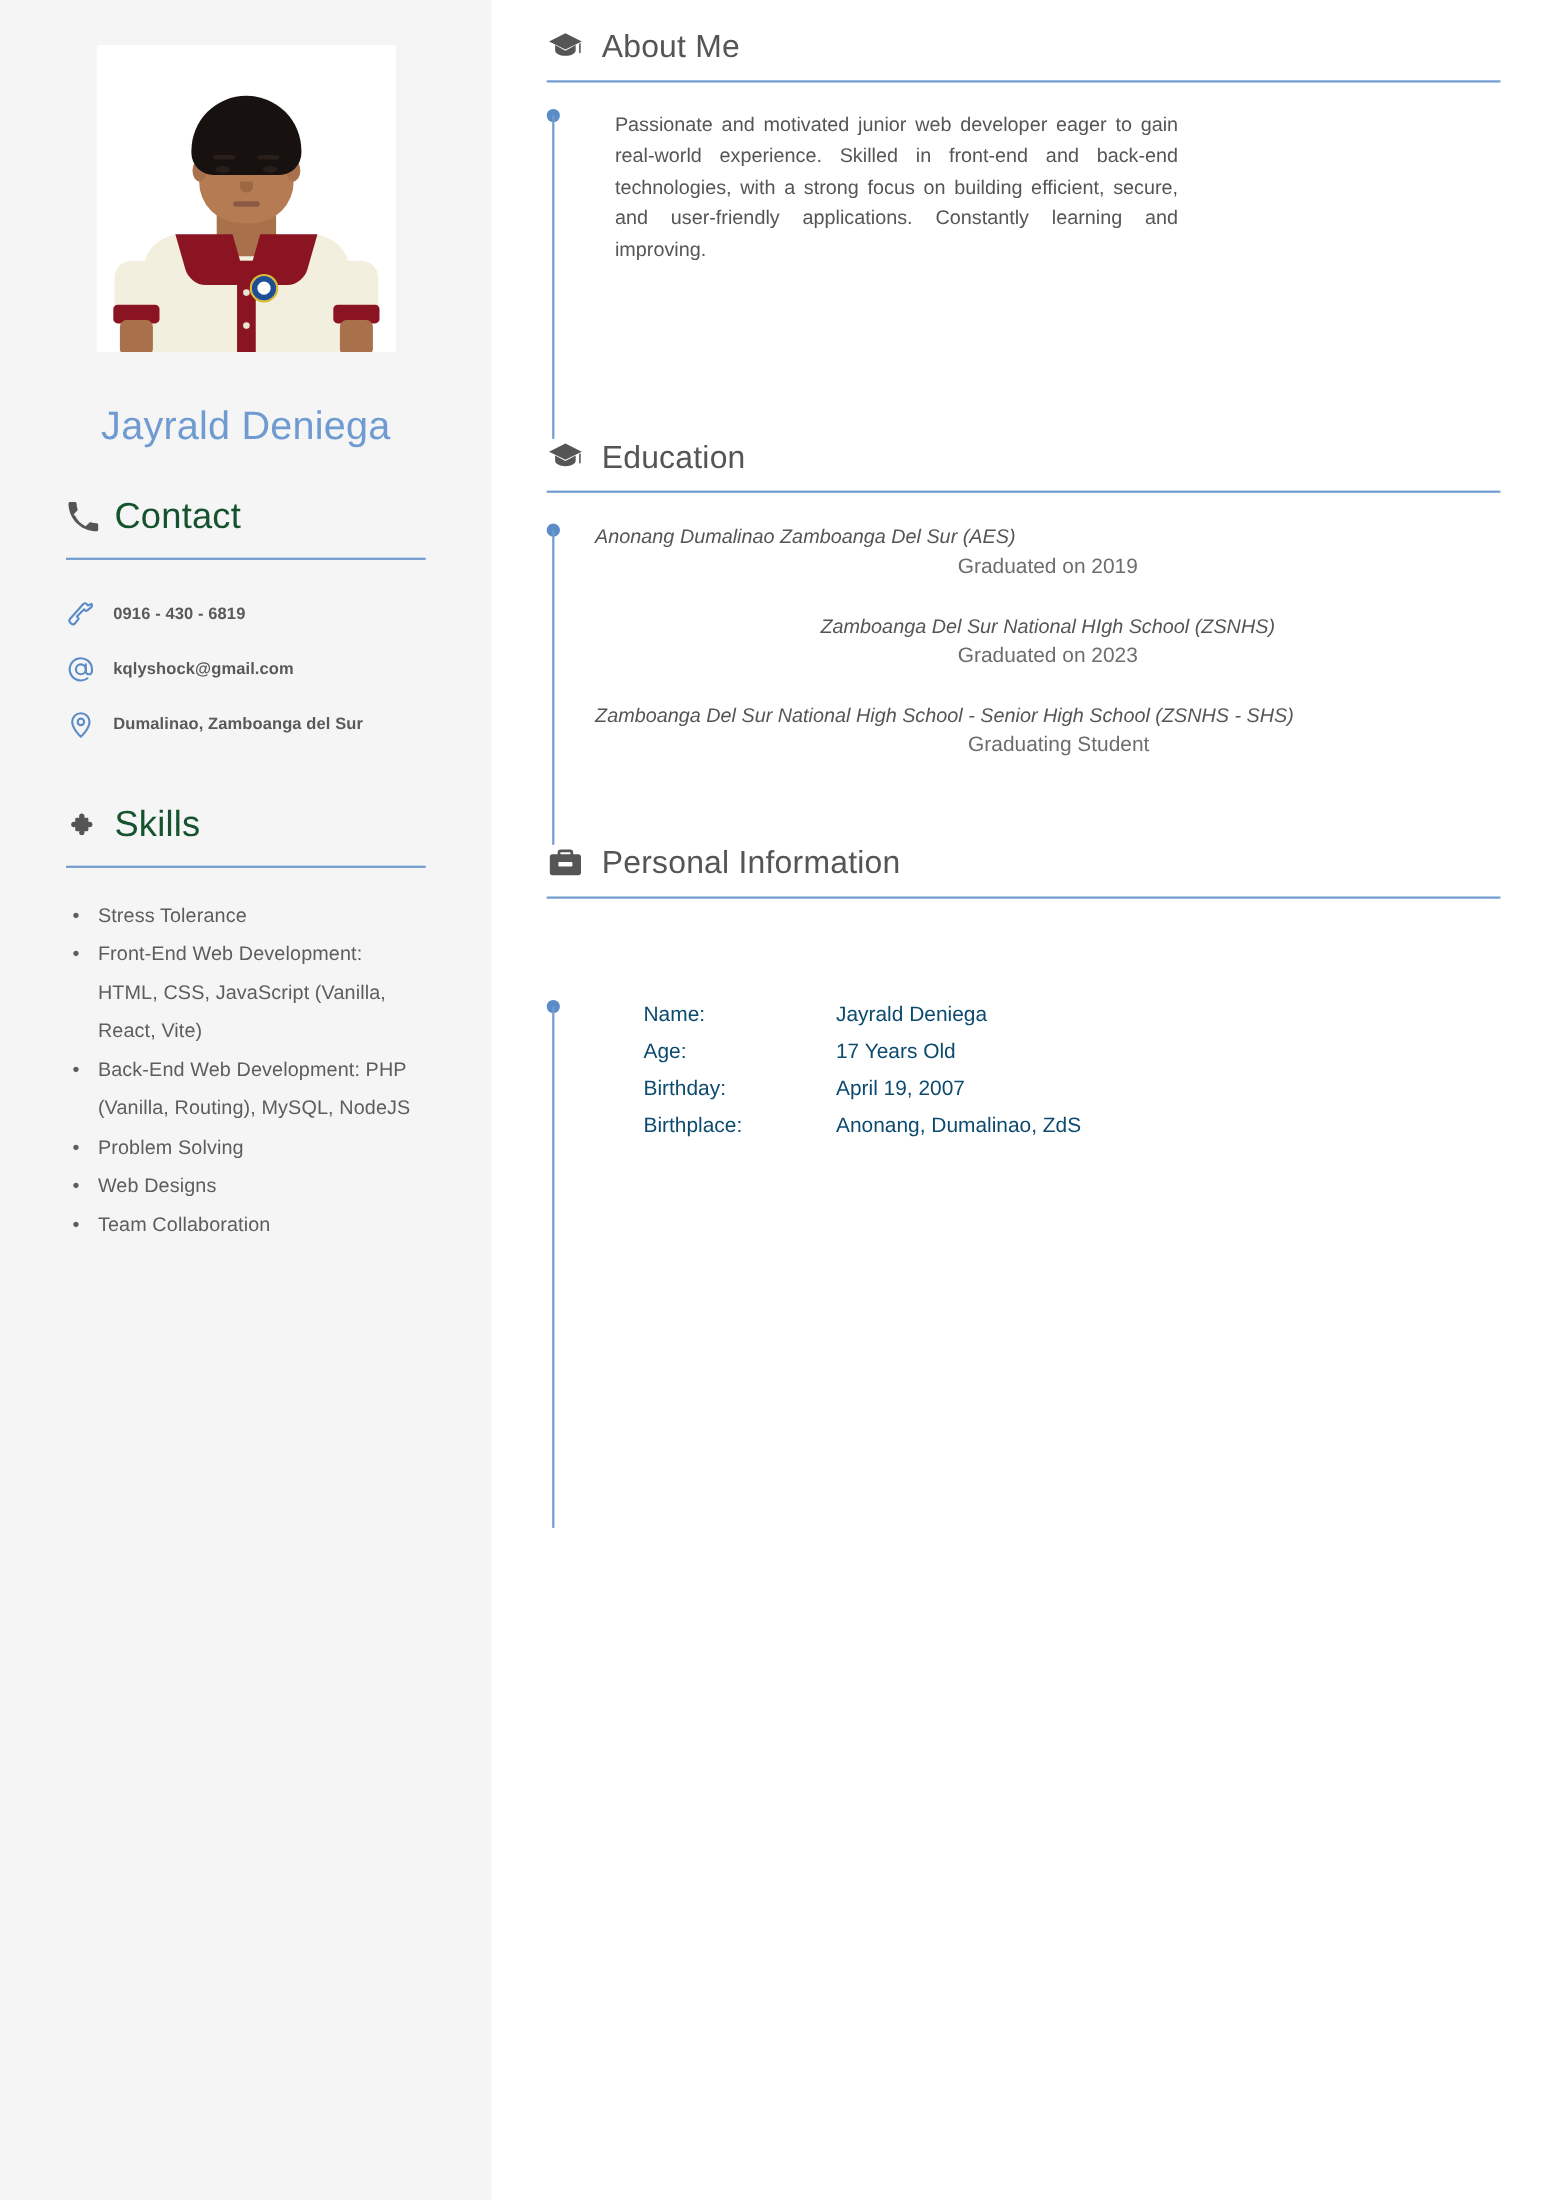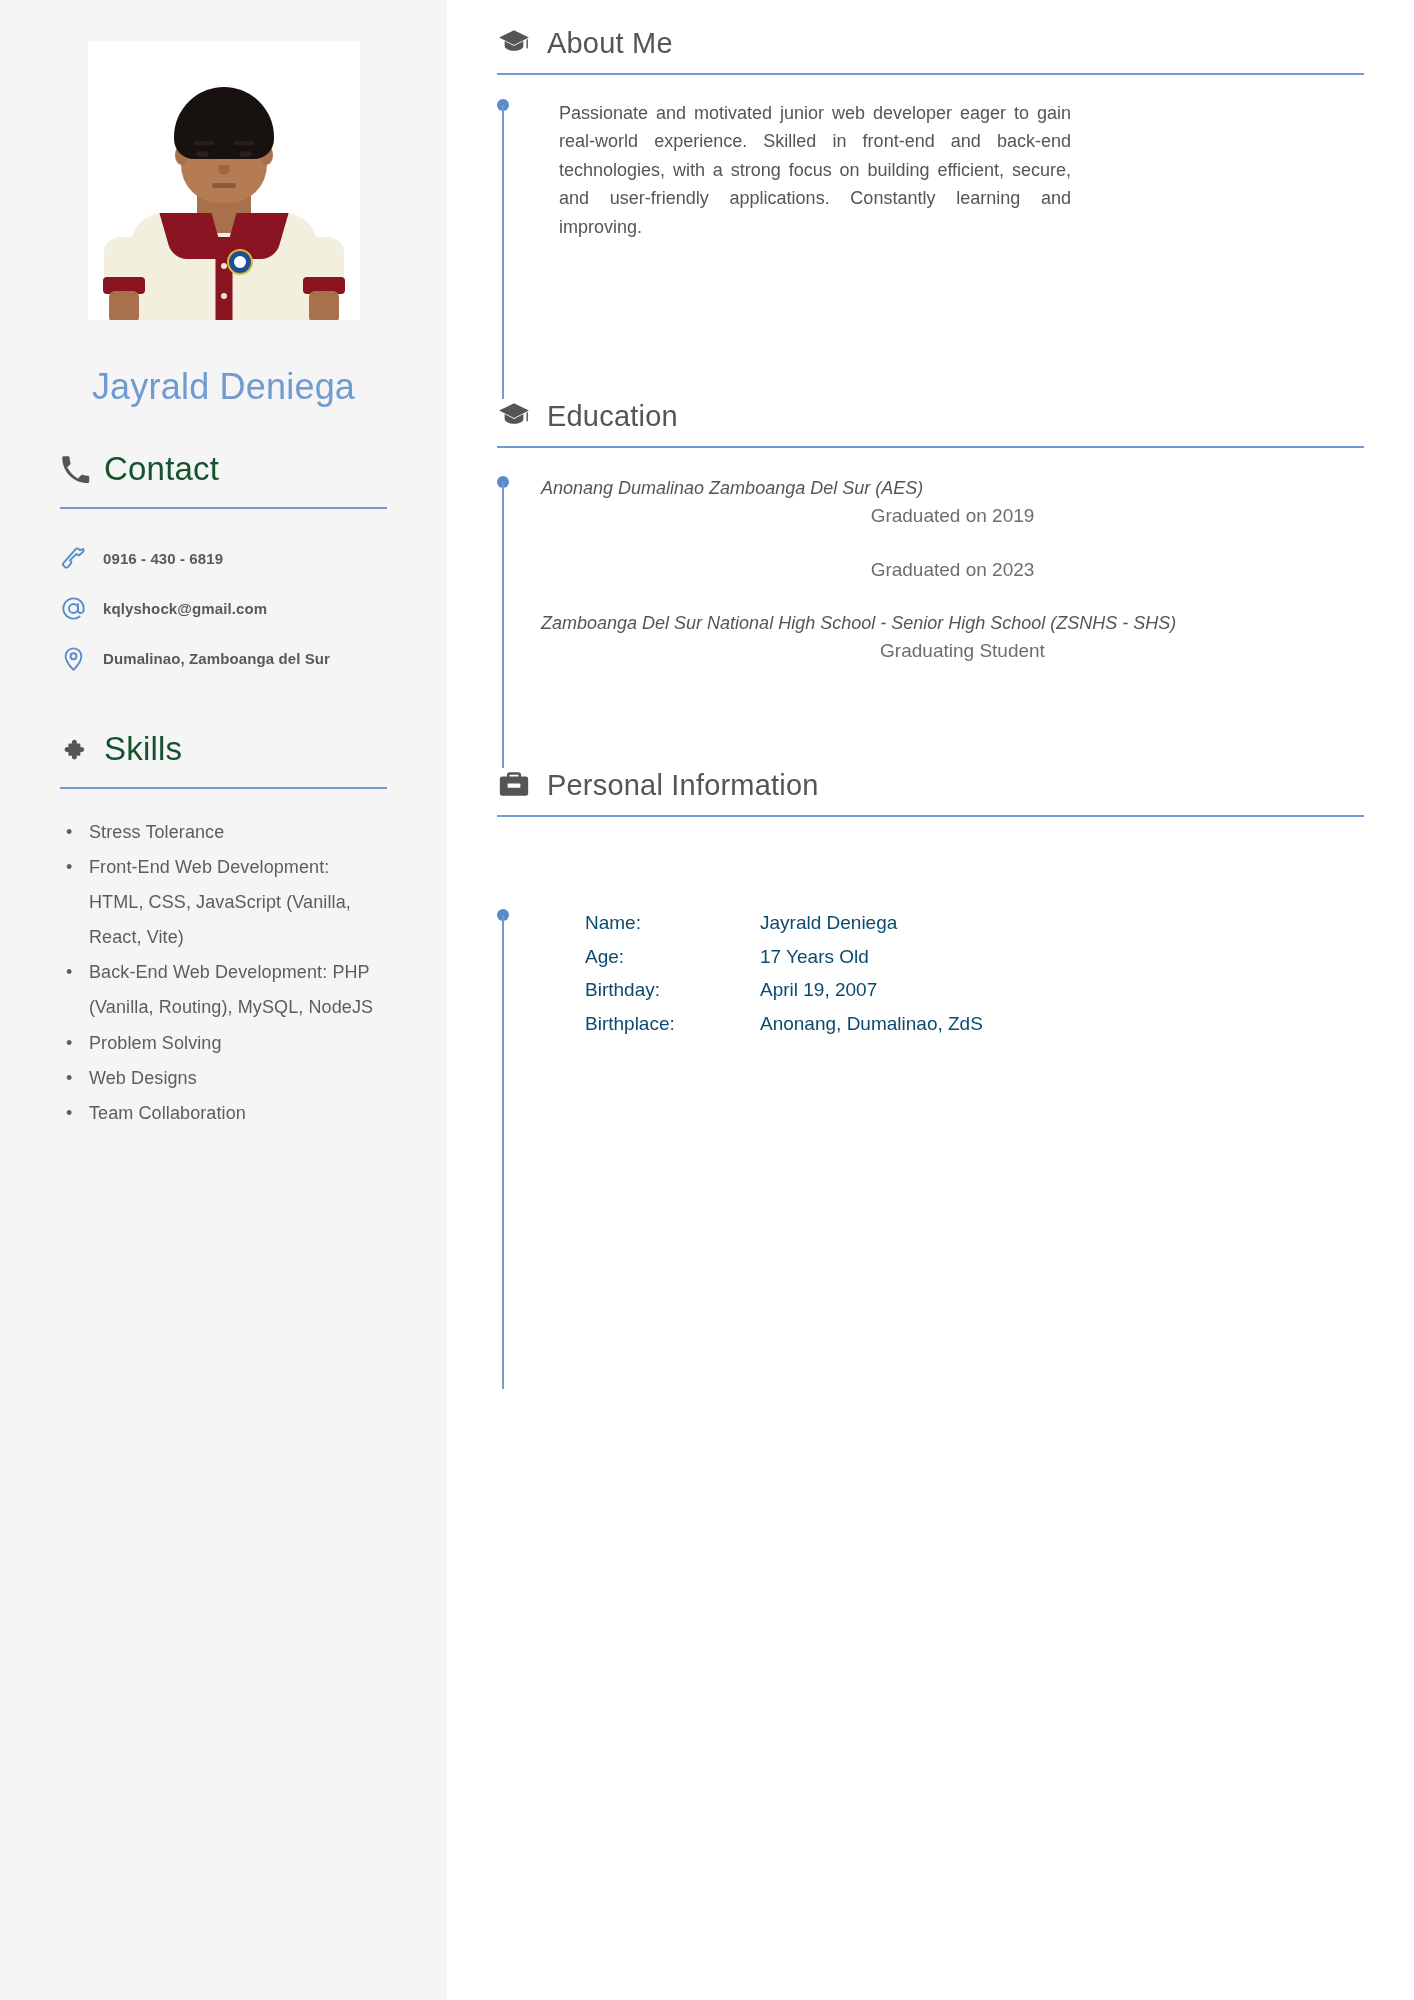--- a/index.html
+++ b/index.html
@@ -429,20 +429,21 @@
     <div class="tl" id="edu-block">
       <span class="tl-dot"></span>
       <span class="tl-line"></span>
 
       <div class="edu-entry" id="edu-entry-1">
         <div class="edu-school">Anonang Dumalinao Zamboanga Del Sur (AES)</div>
         <div class="edu-status">Graduated  on 2019</div>
       </div>
 
       <div class="edu-entry" id="edu-entry-2">
+        <div class="edu-school">Zamboanga Del Sur National HIgh School (ZSNHS)</div>
         <div class="edu-status">Graduated on 2023</div>
       </div>
 
       <div class="edu-entry" id="edu-entry-3">
         <div class="edu-school">Zamboanga Del Sur National High School  - Senior High School (ZSNHS - SHS)</div>
         <div class="edu-status">Graduating Student</div>
       </div>
     </div>
 
     <div class="main-head">

